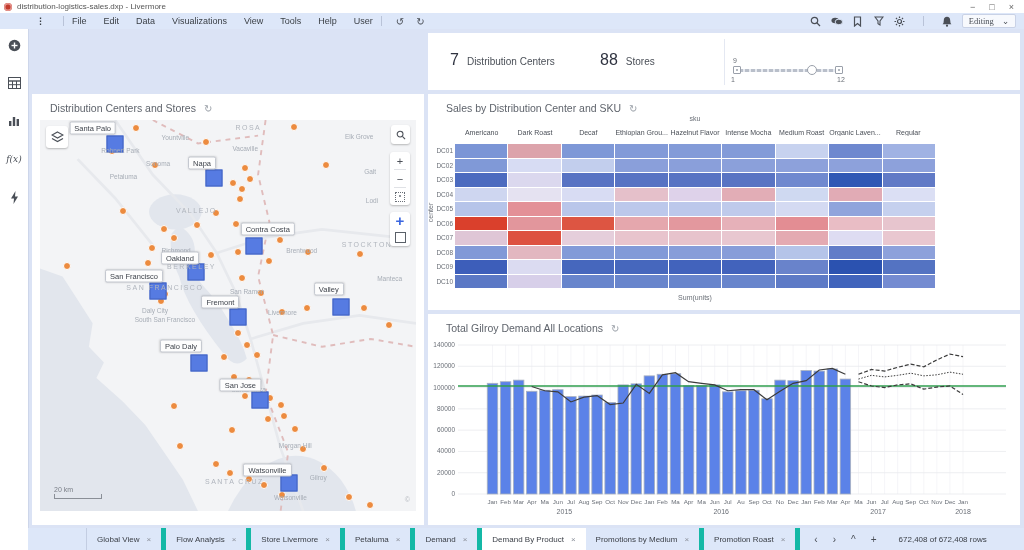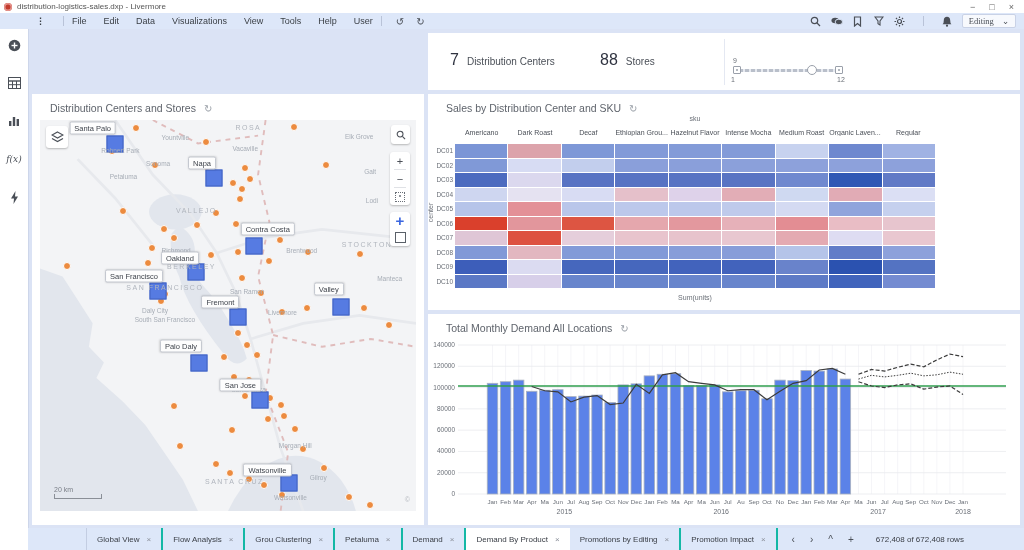--- a/index.html
+++ b/index.html
@@ -79,21 +79,21 @@
   .hm-center{position:absolute;left:-18px;top:115px;transform:rotate(-90deg);font-size:7px;color:#6a6f77;width:40px;text-align:center;}
   .hm-legend{position:absolute;left:530px;top:28px;font-size:7.5px;color:#4a4f57;line-height:12px;}
   .legend-colors{margin-top:8px;}
   .legend-entry{display:flex;align-items:center;gap:5px;height:12px;}
   .legend-dot{width:7px;height:7px;border-radius:50%;}
   
   #panel-bar{left:428px;top:314px;width:592px;height:211px;}
   #barchart-svg{position:absolute;left:0;top:0;}
   
   .tabbar{position:absolute;left:28px;top:528px;width:996px;height:22px;background:#dde7f9;display:flex;align-items:center;font-size:8px;color:#3c4048;}
-  .tab{display:flex;align-items:center;gap:7px;height:22px;padding:0 10px;border-right:2px solid #14b8a6;white-space:nowrap;}
+  .tab{display:flex;align-items:center;gap:7px;height:22px;padding:0 10px;border-right:5px solid #14b8a6;white-space:nowrap;}
   .tab:first-child{margin-left:58px;border-left:1px solid #c3cde2;}
   .tab.active{background:#ffffff;border-left:none;border-right:none;}
   .tab .x{color:#8a8f99;font-size:8px;}
   .tab-nav{display:flex;align-items:center;gap:15px;margin-left:14px;color:#4a4f57;font-size:10px;}
   .status-items{display:flex;align-items:center;gap:22px;margin-left:22px;font-size:8px;color:#3c4048;}
   .rail-strip{position:absolute;left:0;top:528px;width:28px;height:22px;background:#ffffff;}
 </style>
 </head>
 <body>
 
@@ -547,21 +547,21 @@
           <div style="background: rgb(65, 100, 188);"></div>
           <div style="background: rgb(116, 139, 209);"></div>
         </div>
       </div>
     <div class="hm-sum">Sum(units)</div>
     <div class="hm-center">center</div>
   </div>
 
   <div class="panel" id="panel-bar">
     <div class="panel-title">
-      <span>Total Monthly Demand All Locations</span>
+      <span>Total Gilroy Demand All Locations</span>
       <span class="refresh">↻</span>
     </div>
     <svg id="barchart-svg" width="592" height="211" viewBox="0 0 592 211">
         <line x1="64.5" y1="31" x2="64.5" y2="180" stroke="#f2f3f6" stroke-width="0.8"></line>
         <line x1="77.57" y1="31" x2="77.57" y2="180" stroke="#f2f3f6" stroke-width="0.8"></line>
         <line x1="90.64" y1="31" x2="90.64" y2="180" stroke="#f2f3f6" stroke-width="0.8"></line>
         <line x1="103.71000000000001" y1="31" x2="103.71000000000001" y2="180" stroke="#f2f3f6" stroke-width="0.8"></line>
         <line x1="116.78" y1="31" x2="116.78" y2="180" stroke="#f2f3f6" stroke-width="0.8"></line>
         <line x1="129.85" y1="31" x2="129.85" y2="180" stroke="#f2f3f6" stroke-width="0.8"></line>
         <line x1="142.92000000000002" y1="31" x2="142.92000000000002" y2="180" stroke="#f2f3f6" stroke-width="0.8"></line>
@@ -693,41 +693,41 @@
     <div id="tabs" style="display:flex;height:22px;align-items:center;">
         <div class="tab">
           <span>Global View</span>
           <span class="x">×</span>
         </div>
         <div class="tab">
           <span>Flow Analysis</span>
           <span class="x">×</span>
         </div>
         <div class="tab">
-          <span>Grou Clustering</span>
+          <span>Store Livermore</span>
           <span class="x">×</span>
         </div>
         <div class="tab">
           <span>Petaluma</span>
           <span class="x">×</span>
         </div>
         <div class="tab">
           <span>Demand</span>
           <span class="x">×</span>
         </div>
         <div class="tab active">
           <span>Demand By Product</span>
           <span class="x">×</span>
         </div>
         <div class="tab">
-          <span>Promotions by Editing</span>
+          <span>Promotions by Medium</span>
           <span class="x">×</span>
         </div>
         <div class="tab">
-          <span>Promotion Impact</span>
+          <span>Promotion Roast</span>
           <span class="x">×</span>
         </div>
       </div>
     <div class="tab-nav" id="tab-nav">
         <span>‹</span>
         <span>›</span>
         <span>^</span>
         <span>+</span>
       </div>
     <div class="status-items">

